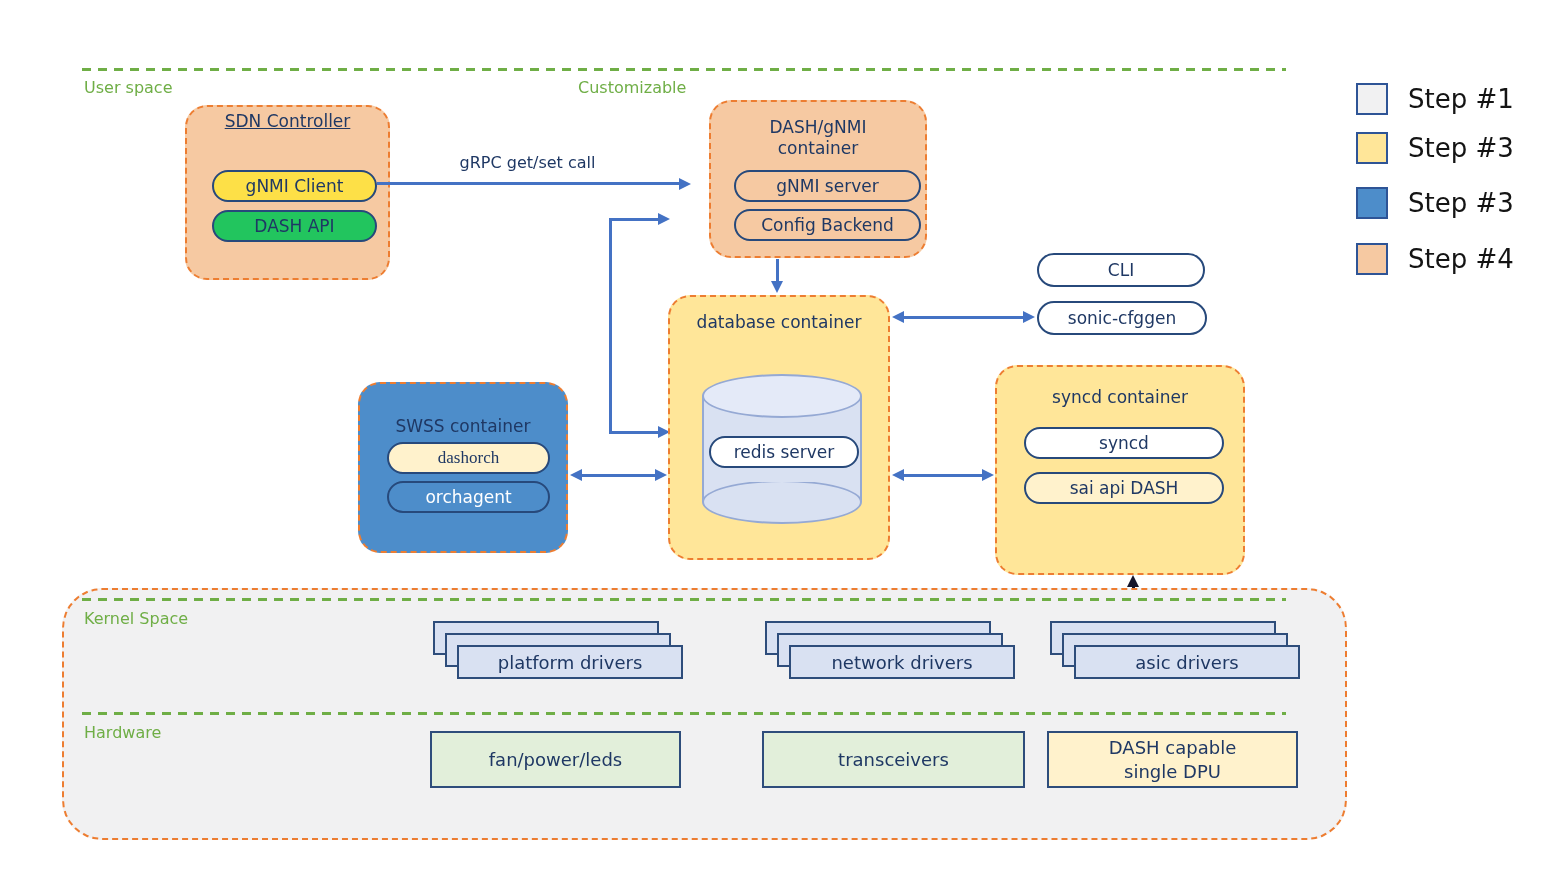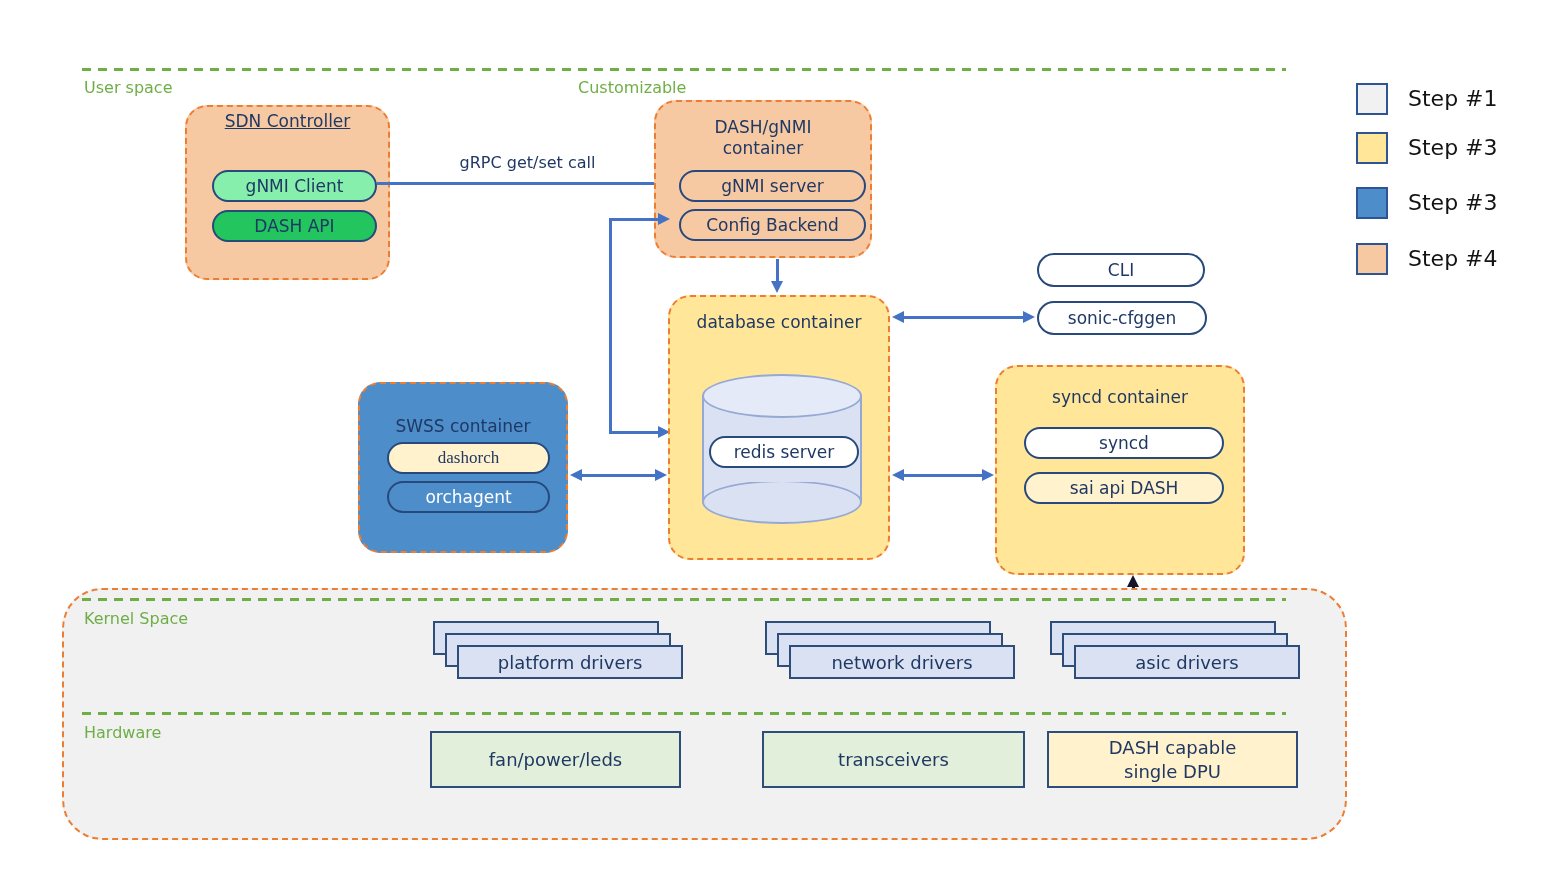--- a/index.html
+++ b/index.html
@@ -18,44 +18,44 @@
   .ah-r{border-top:6px solid transparent;border-bottom:6px solid transparent;border-left:12px solid #4472C4;}
   .ah-l{border-top:6px solid transparent;border-bottom:6px solid transparent;border-right:12px solid #4472C4;}
   .ah-d{border-left:6px solid transparent;border-right:6px solid transparent;border-top:12px solid #4472C4;}
   .ah-u-b{border-left:6px solid transparent;border-right:6px solid transparent;border-bottom:12px solid #15152a;}
   .ah-d-b{border-left:6px solid transparent;border-right:6px solid transparent;border-top:12px solid #15152a;}
   .stackbox{background:#D9E1F2;border:2px solid #2E4D7B;box-sizing:border-box;text-align:right;}
   .stacklabel{display:flex;align-items:center;justify-content:center;color:#1F3864;font-size:18px;}
   .hwbox{border:2px solid #2E4D7B;box-sizing:border-box;display:flex;align-items:center;justify-content:center;
          color:#1F3864;font-size:18px;text-align:center;white-space:pre-line;line-height:1.3;}
   .legend-swatch{width:32px;height:32px;border:2px solid #2E5496;box-sizing:border-box;}
-  .legend-label{font-size:22px;color:#141414;line-height:32px;white-space:nowrap;}
+  .legend-label{font-size:26px;color:#141414;line-height:32px;white-space:nowrap;}
   .arrow-label{color:#1F3864;font-size:16px;text-align:center;white-space:nowrap;}
   .cyl-ellipse{border:2px solid #95A9D4;border-radius:50%;box-sizing:border-box;}
 </style>
 </head>
 <body>
 
 <div id="canvas">
 
   <div class="abs greenline" style="left:82px;top:68px;width:1204px;"></div>
   <div class="abs space-label" style="left:84px;top:78px;">User space</div>
   <div class="abs space-label" style="left:578px;top:78px;">Customizable</div>
 
   <div class="abs container" style="left:185px;top:105px;width:205px;height:175px;background:#F6C9A2;">
     <div class="ctitle abs" style="top:4px;text-decoration:underline;">SDN Controller</div>
-    <div class="pill abs" style="left:25px;top:63px;width:165px;height:32px;background:#86efac;">gNMI Client</div>
+    <div class="pill abs" style="left:25px;top:63px;width:165px;height:32px;background:#fde047;">gNMI Client</div>
     <div class="pill abs" style="left:25px;top:103px;width:165px;height:32px;background:#22c55e;">DASH API</div>
   </div>
 
   <div class="abs arrow-label" style="left:455px;top:153px;width:145px;">gRPC get/set call</div>
   <div class="abs bluearrow" style="left:377px;top:182px;width:302px;height:3px;"></div>
   <div class="abs ah ah-r" style="left:679px;top:178px;"></div>
 
-  <div class="abs container" style="left:654px;top:100px;width:218px;height:158px;background:#F6C9A2;">
+  <div class="abs container" style="left:709px;top:100px;width:218px;height:158px;background:#F6C9A2;">
     <div class="ctitle abs" style="top:15px;">DASH/gNMI
 container</div>
     <div class="pill abs" style="left:23px;top:107px;width:187px;height:32px;background:#F6C9A2;">Config Backend</div>
     <div class="pill abs" style="left:23px;top:68px;width:187px;height:32px;background:#F6C9A2;">gNMI server</div>
   </div>
 
   <div class="abs bluearrow" style="left:609px;top:218px;width:3px;height:216px;"></div>
   <div class="abs bluearrow" style="left:609px;top:218px;width:49px;height:3px;"></div>
   <div class="abs ah ah-r" style="left:658px;top:213px;"></div>
   <div class="abs bluearrow" style="left:609px;top:431px;width:49px;height:3px;"></div>

